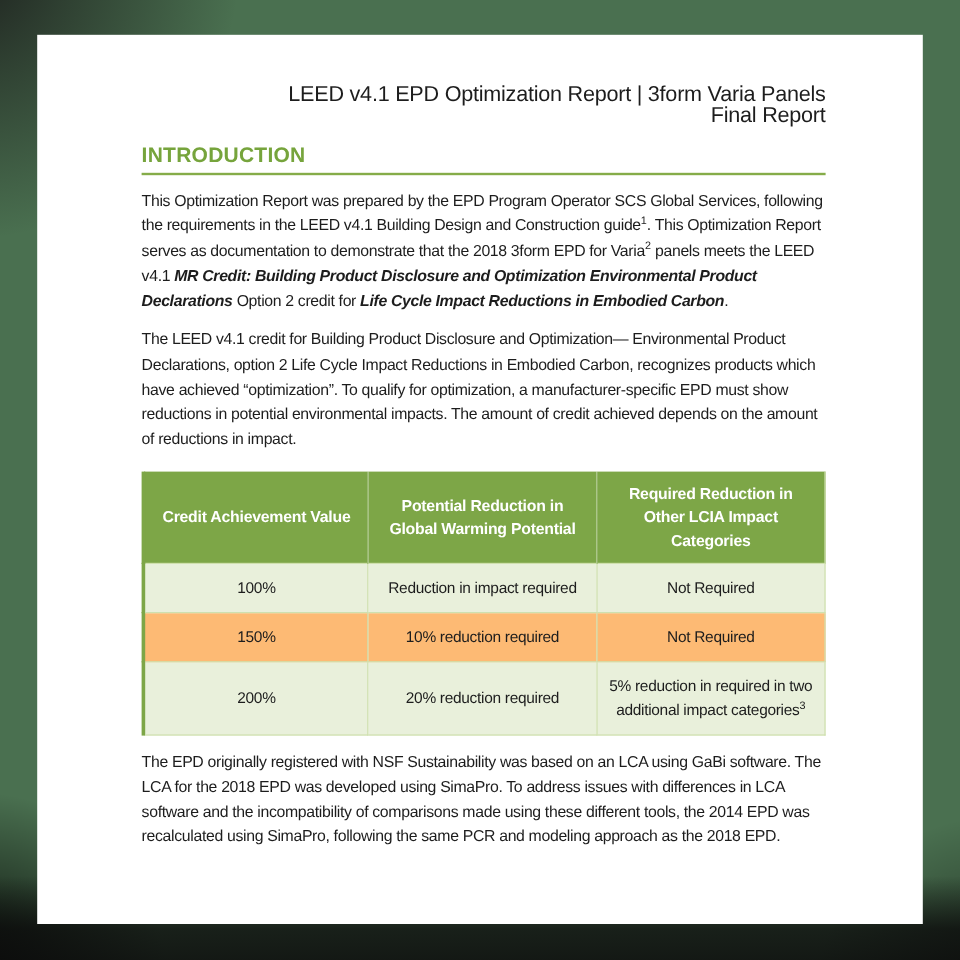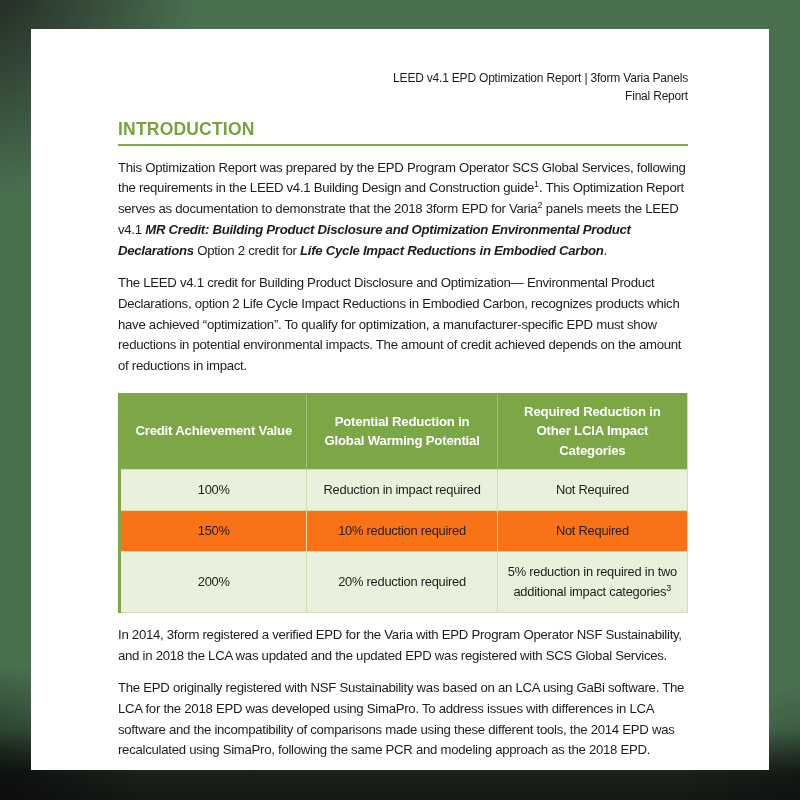--- a/index.html
+++ b/index.html
@@ -26,21 +26,21 @@
     width: 738px;
     height: 741px;
     background: #ffffff;
     padding: 41px 81px 0 87px;
     overflow: hidden;
     color: #1d1d1d;
   }
 
   .running-header {
     text-align: right;
-    font-size: 12px;
+    font-size: 18px;
     line-height: 17.5px;
     letter-spacing: -0.2px;
     color: #1d1d1d;
   }
 
   h1.section-heading {
     margin-top: 14px;
     font-size: 17.5px;
     font-weight: bold;
     letter-spacing: 0.2px;
@@ -95,21 +95,21 @@
     font-size: 12.9px;
     letter-spacing: -0.25px;
     line-height: 20px;
     padding: 10px 7px;
     border: 1px solid #cfe0ae;
     border-left: none;
     vertical-align: middle;
     color: #1d1d1d;
   }
   table.credit-table tr.alt td { background: #E9F0DB; }
-  table.credit-table tr.plain td { background: #f97316; }
+  table.credit-table tr.plain td { background: #fdba74; }
 </style>
 </head>
 <body>
 
 <div class="frame">
   <div class="page">
 
     <div class="running-header">
       <div>LEED v4.1 EPD Optimization Report | 3form Varia Panels</div>
       <div>Final Report</div>
@@ -147,18 +147,17 @@
           <td>Not Required</td>
         </tr>
         <tr class="alt">
           <td>200%</td>
           <td>20% reduction required</td>
           <td><span>5% reduction in required in two additional impact categories</span><sup class="fn">3</sup></td>
         </tr>
       </tbody>
     </table>
 
-    <p class="body-para">In 2014, 3form registered a verified EPD for the Varia with EPD Program Operator NSF Sustainability, and in 2018 the LCA was updated and the updated EPD was registered with SCS Global Services.</p>
 
     <p class="body-para">The EPD originally registered with NSF Sustainability was based on an LCA using GaBi software.  The LCA for the 2018 EPD was developed using SimaPro. To address issues with differences in LCA software and the incompatibility of comparisons made using these different tools, the 2014 EPD was recalculated using SimaPro, following the same PCR and modeling approach as the 2018 EPD.</p>
 
   </div>
 </div>
 
 </body></html>

